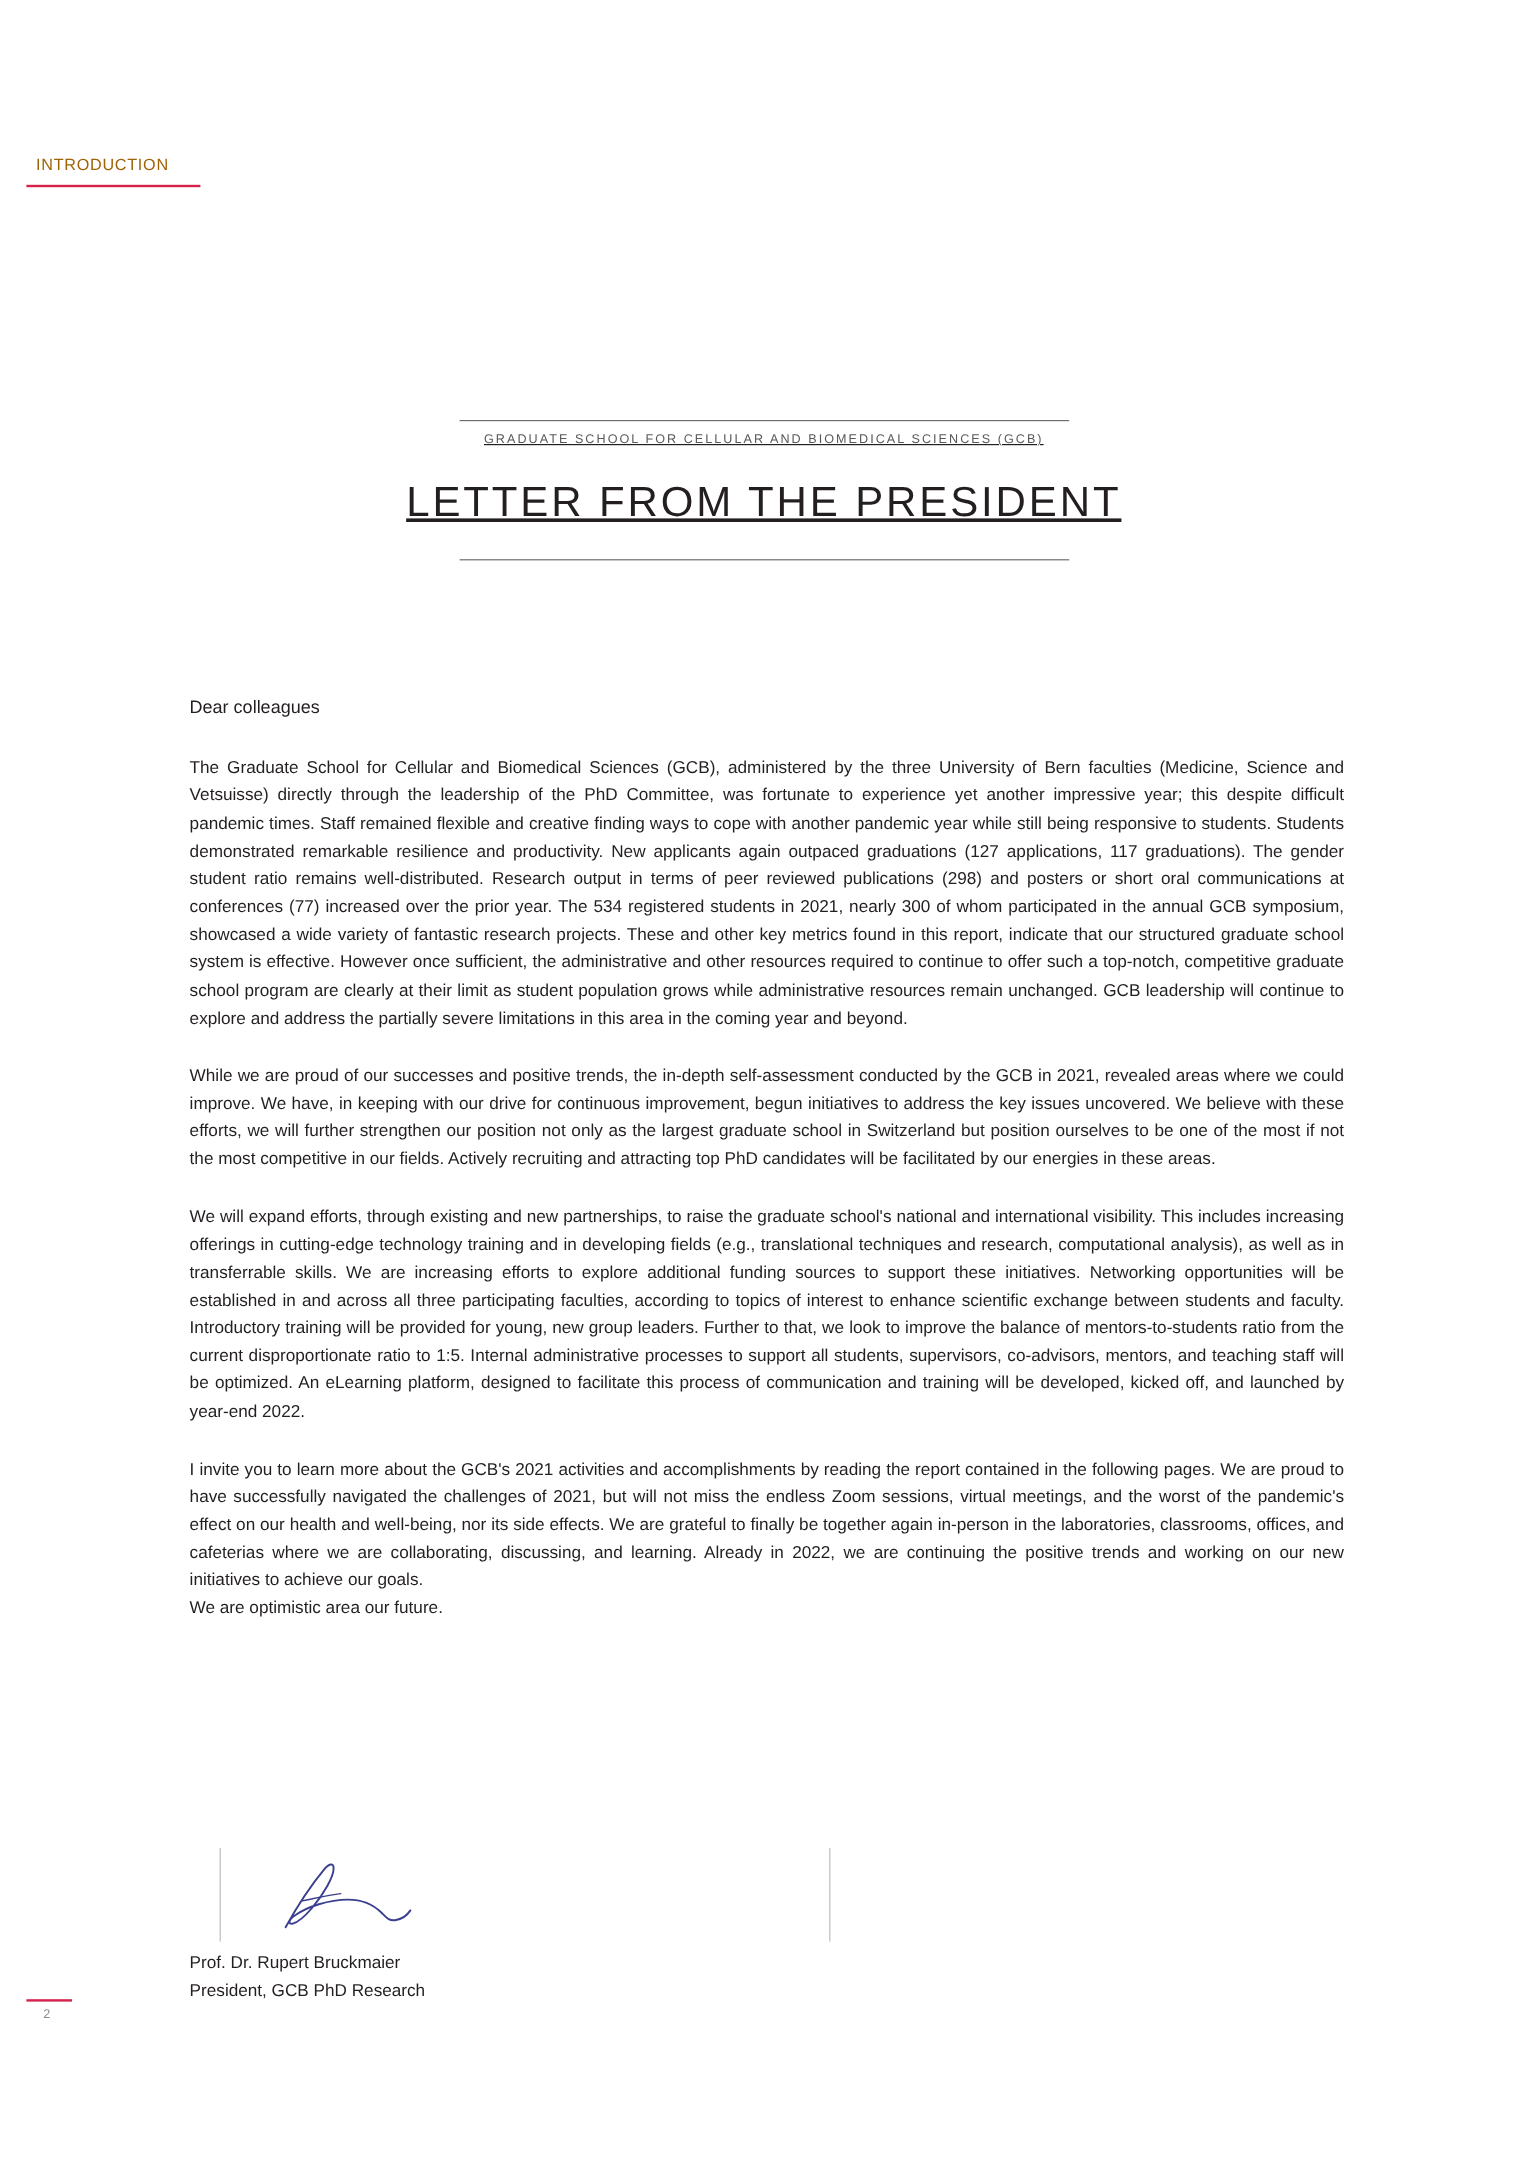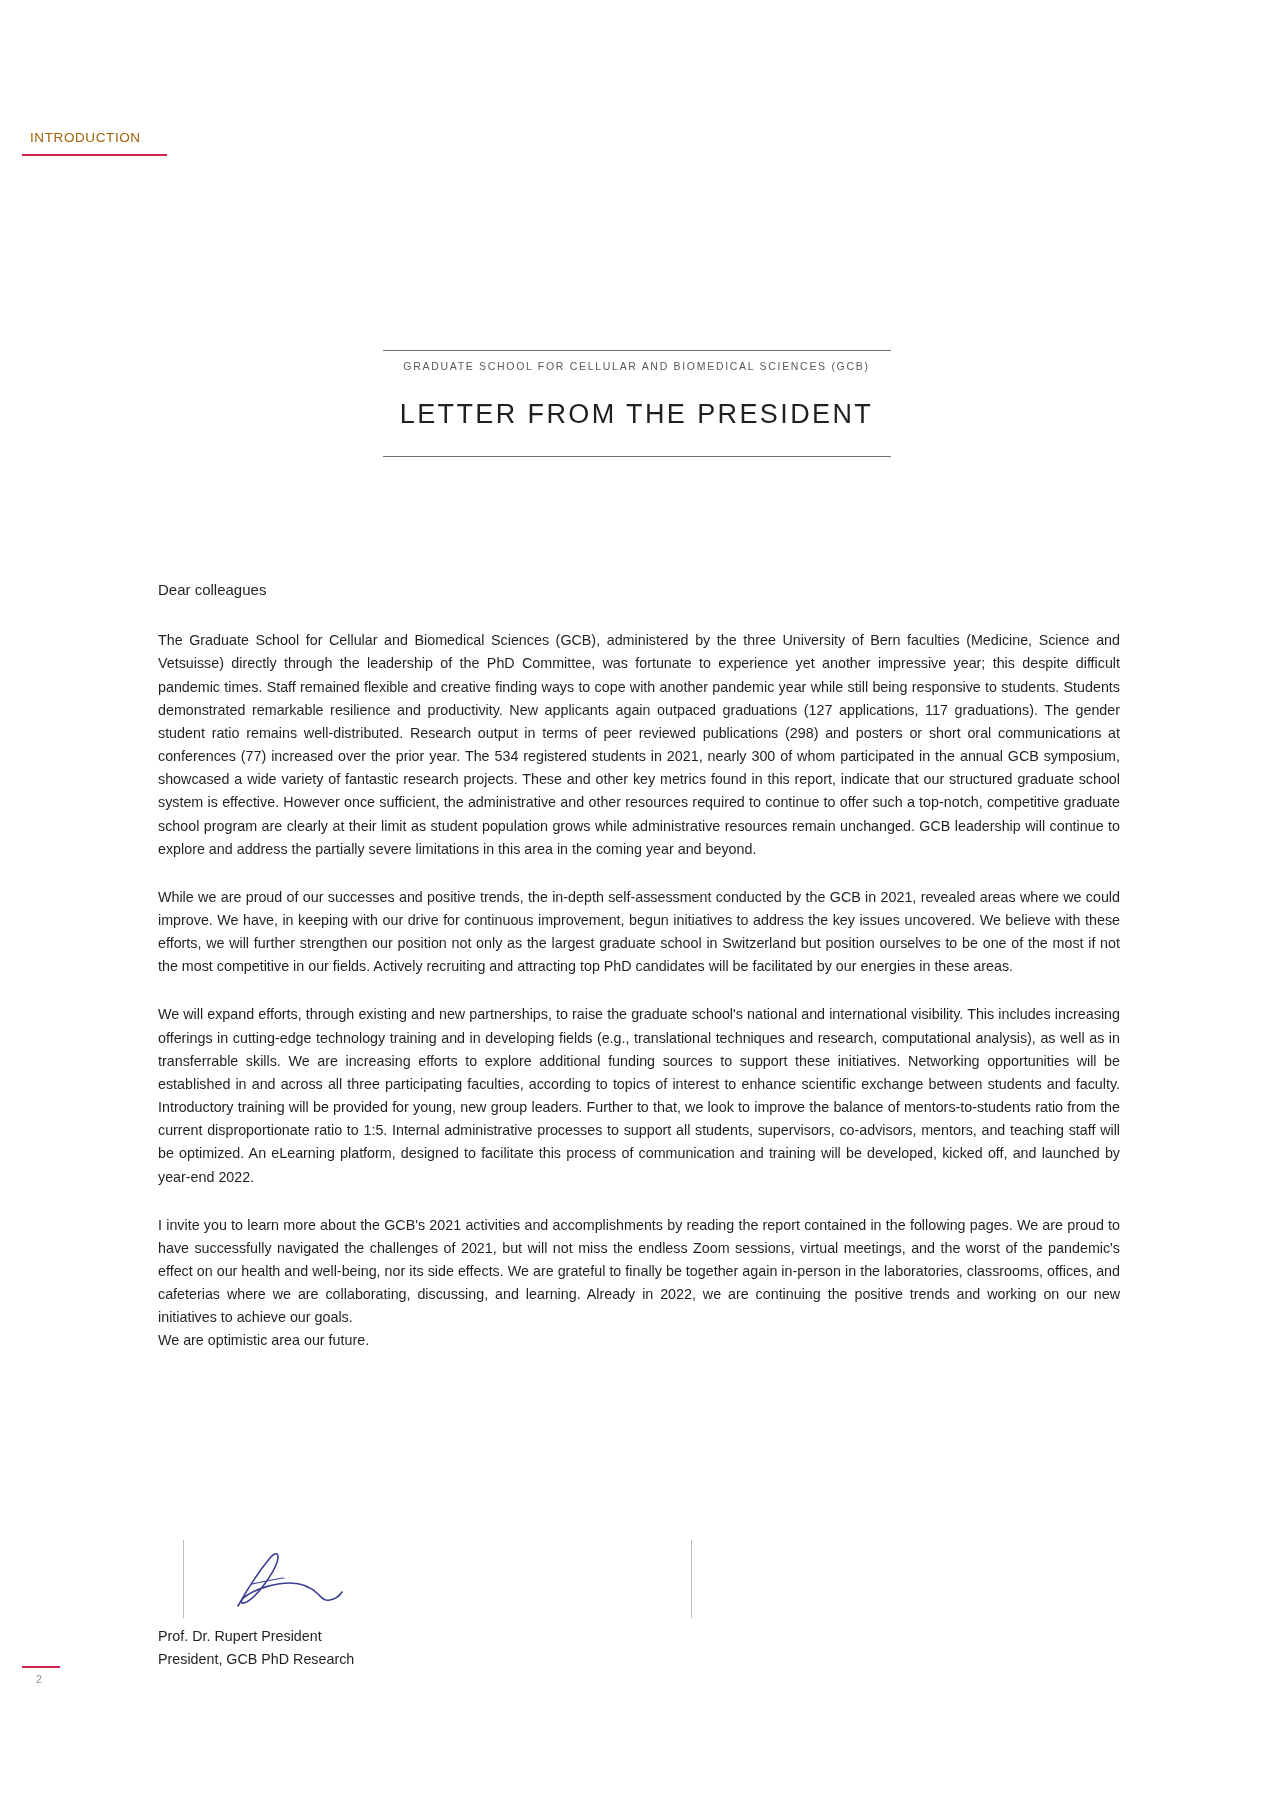--- a/index.html
+++ b/index.html
@@ -41,36 +41,37 @@
     background: #d5224b;
   }
 
   
   .title-block {
     position: absolute;
     top: 350px;
     left: 0;
     width: 100%;
     text-align: center;
+    text-decoration: underline;
   }
   .title-rule {
     width: 508px;
     height: 1px;
     background: #6d6e71;
     margin: 0 auto;
   }
   .eyebrow {
     font-size: 10.5px;
     letter-spacing: 1.7px;
     color: #58595b;
     padding: 9px 0 12px 0;
     text-transform: uppercase;
   }
   .main-title {
-    font-size: 27px;
+    font-size: 35px;
     letter-spacing: 2.4px;
     color: #231f20;
     font-weight: normal;
     margin: 14px 0 26px 0;
     line-height: 1.2;
   }
   .author {
     font-size: 14.5px;
     color: #231f20;
     padding-bottom: 14px;
@@ -188,19 +189,19 @@
 
   <div class="sig-area">
     <div class="sig-bar"></div>
     <div class="sig-bar2"></div>
     <svg class="sig-svg" width="180" height="70" viewBox="0 0 180 70">
       <path d="M20 58 C 30 40, 42 22, 52 10 C 56 5, 60 4, 60 9 C 60 16, 52 30, 42 42 C 36 49, 30 54, 26 55 C 22 56, 22 52, 28 48 C 38 41, 56 35, 72 35 C 86 35, 94 40, 100 46 C 104 50, 106 53, 112 52 C 118 51, 122 47, 124 44" fill="none" stroke="#3b3f8f" stroke-width="1.6" stroke-linecap="round"></path>
       <path d="M34 36 C 44 34, 56 31, 66 30" fill="none" stroke="#3b3f8f" stroke-width="1.2" stroke-linecap="round"></path>
     </svg>
   </div>
 
-  <div class="sig-name">Prof. Dr. Rupert President</div>
+  <div class="sig-name">Prof. Dr. Rupert Bruckmaier</div>
   <div class="sig-role">President, GCB PhD Research</div>
 
   <div class="page-number-rule"></div>
   <div class="page-number">2</div>
 
 </div>
 
 </body></html>

